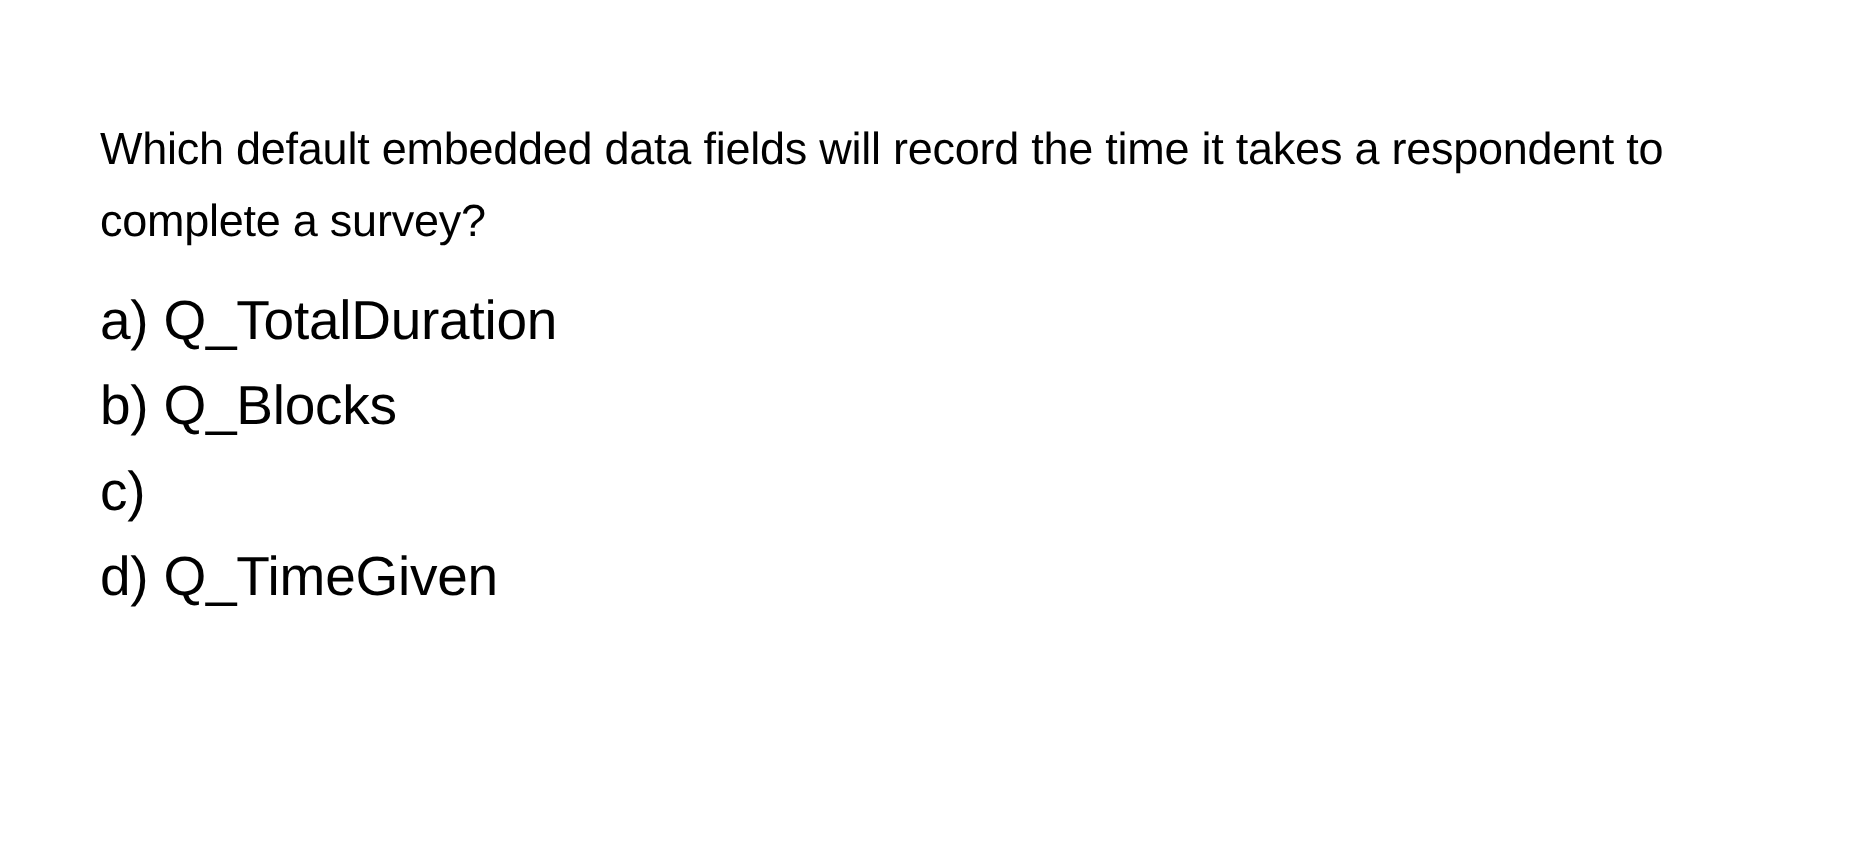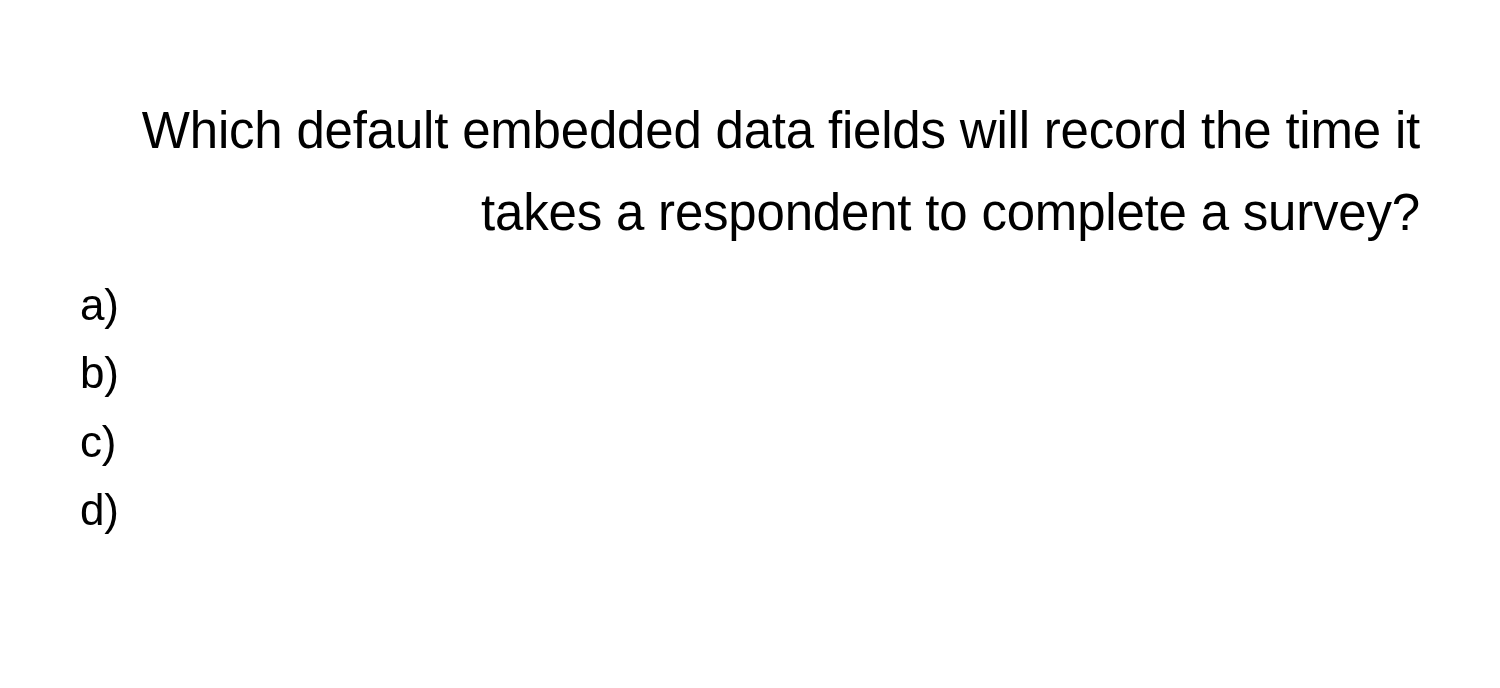--- a/index.html
+++ b/index.html
@@ -9,26 +9,25 @@
     }
     body {
       background: #ffffff;
       font-family: -apple-system, BlinkMacSystemFont, "Segoe UI", Helvetica, Arial, sans-serif;
       width: 1500px;
       height: 688px;
       padding: 90px 80px 40px 80px;
       color: #000000;
     }
     .question-text {
-      font-size: 51px;
+      font-size: 36px;
       line-height: 1.6;
       font-weight: 400;
       margin-bottom: 18px;
       letter-spacing: -0.2px;
-      text-align: right;
     }
     .options-list {
       list-style: none;
     }
     .option-item {
       font-size: 44px;
       line-height: 1.55;
       font-weight: 400;
       display: flex;
       letter-spacing: -0.2px;
@@ -41,23 +40,26 @@
     }
   </style>
 </head>
 <body>
 
 <div class="question-text">Which default embedded data fields will record the time it takes a respondent to complete a survey?</div>
 
 <ul class="options-list">
   <li class="option-item">
     <span class="option-label">a) </span>
+    <span class="option-text">Q_TotalDuration</span>
   </li>
   <li class="option-item">
     <span class="option-label">b) </span>
+    <span class="option-text">Q_Blocks</span>
   </li>
   <li class="option-item">
     <span class="option-label">c) </span>
   </li>
   <li class="option-item">
     <span class="option-label">d) </span>
+    <span class="option-text">Q_TimeGiven</span>
   </li>
 </ul>
 
 </body></html>

